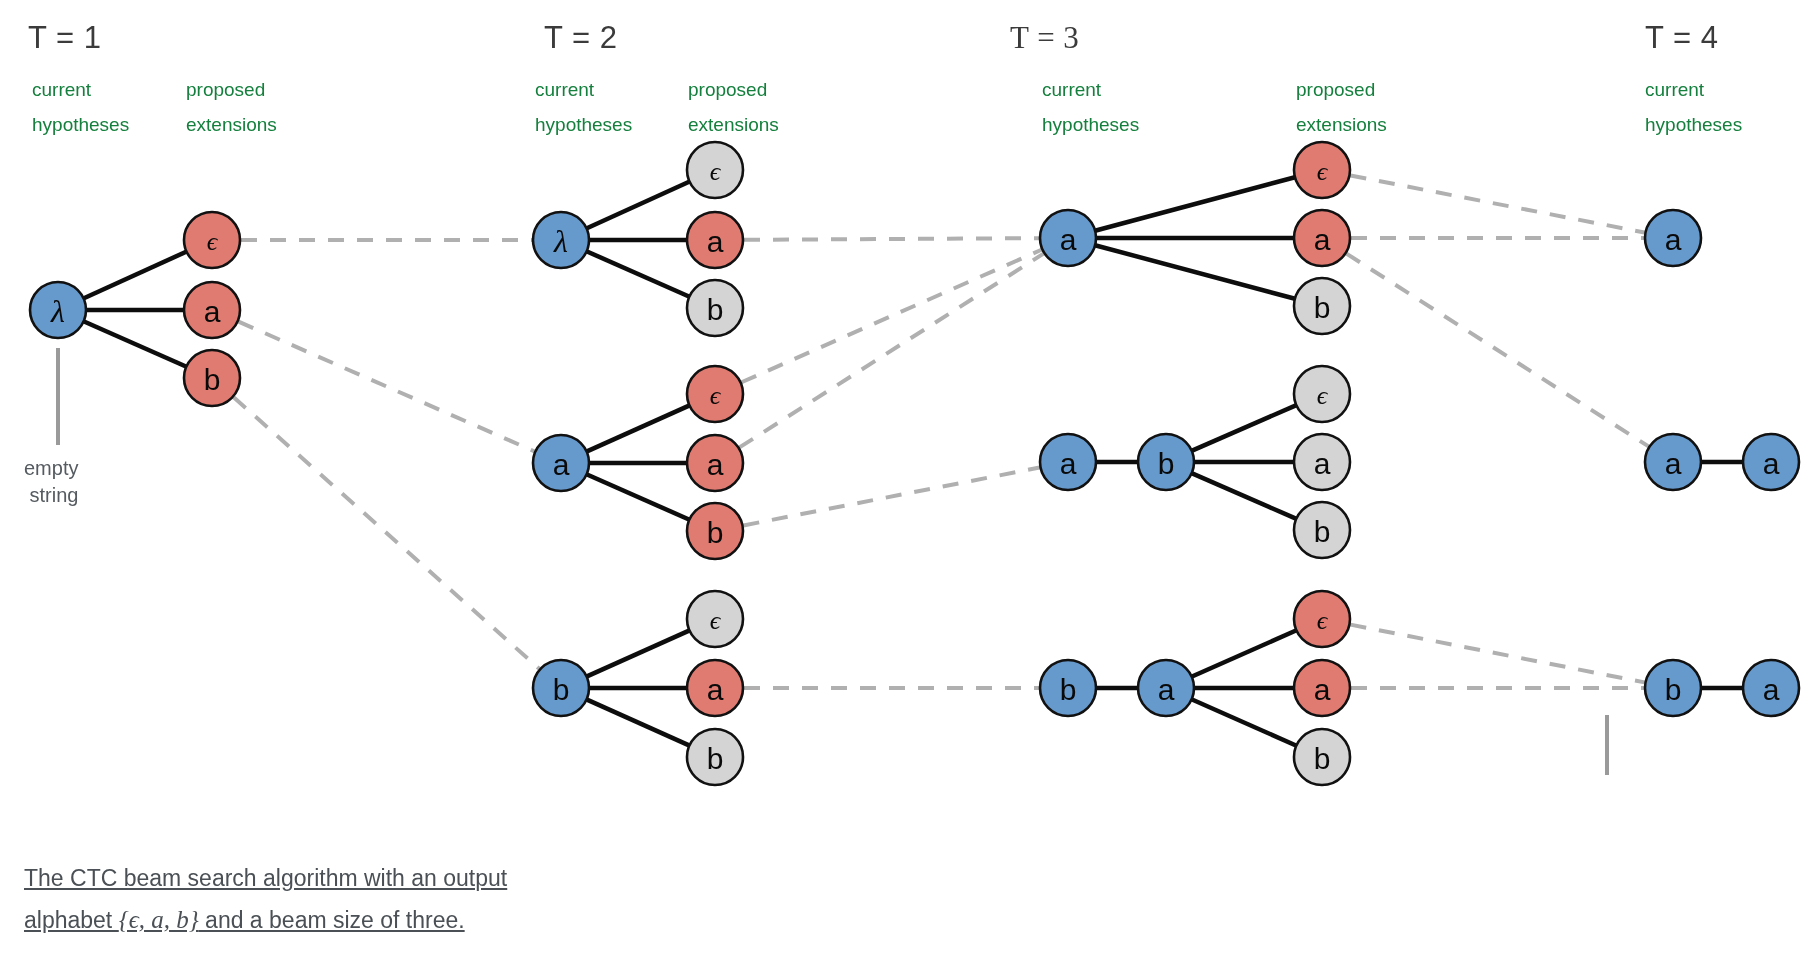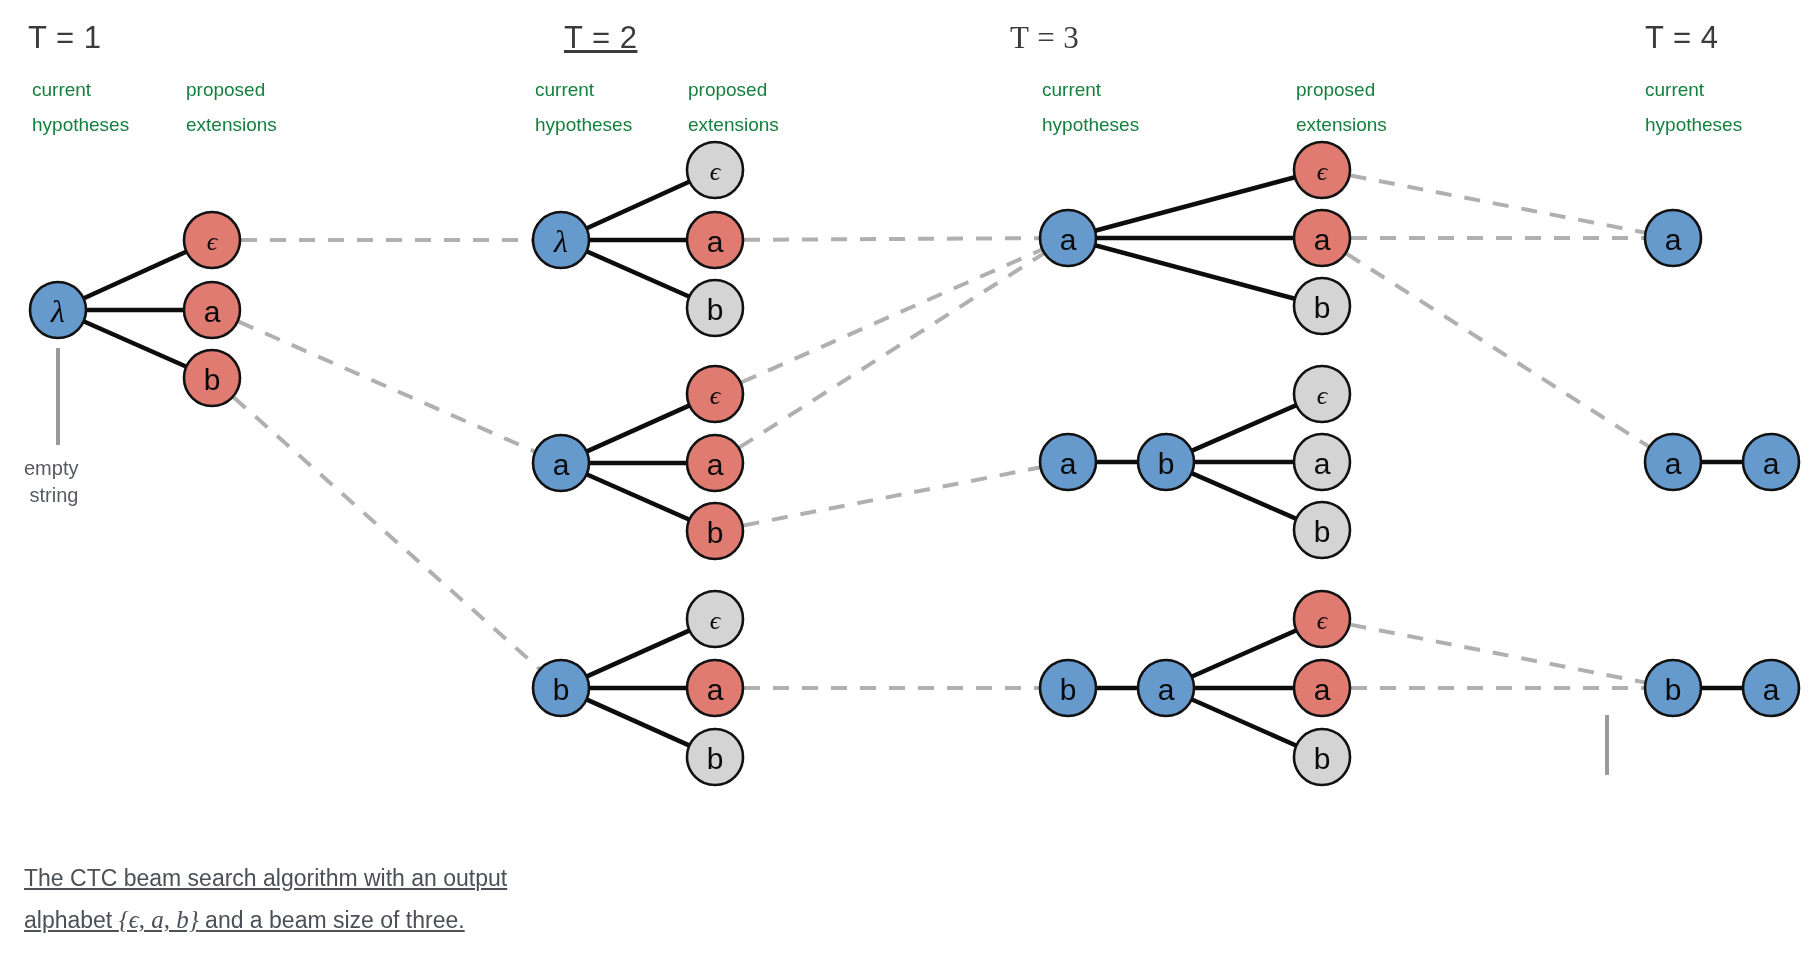--- a/index.html
+++ b/index.html
@@ -19,21 +19,21 @@
 <body>
 
 <div id="stage">
 
   <div class="col-title" style="left:28px;top:20px;">T = 1</div>
   <div class="col-sub" style="left:32px;top:72px;">current
 hypotheses</div>
   <div class="col-sub" style="left:186px;top:72px;">proposed
 extensions</div>
 
-  <div class="col-title" style="left:564px;top:20px;text-decoration:underline;">T = 2</div>
+  <div class="col-title" style="left:544px;top:20px;">T = 2</div>
   <div class="col-sub" style="left:535px;top:72px;">current
 hypotheses</div>
   <div class="col-sub" style="left:688px;top:72px;">proposed
 extensions</div>
 
   <div class="col-title" style="left:1010px;top:20px;font-family:Liberation Serif, serif;">T = 3</div>
   <div class="col-sub" style="left:1042px;top:72px;">current
 hypotheses</div>
   <div class="col-sub" style="left:1296px;top:72px;">proposed
 extensions</div>

